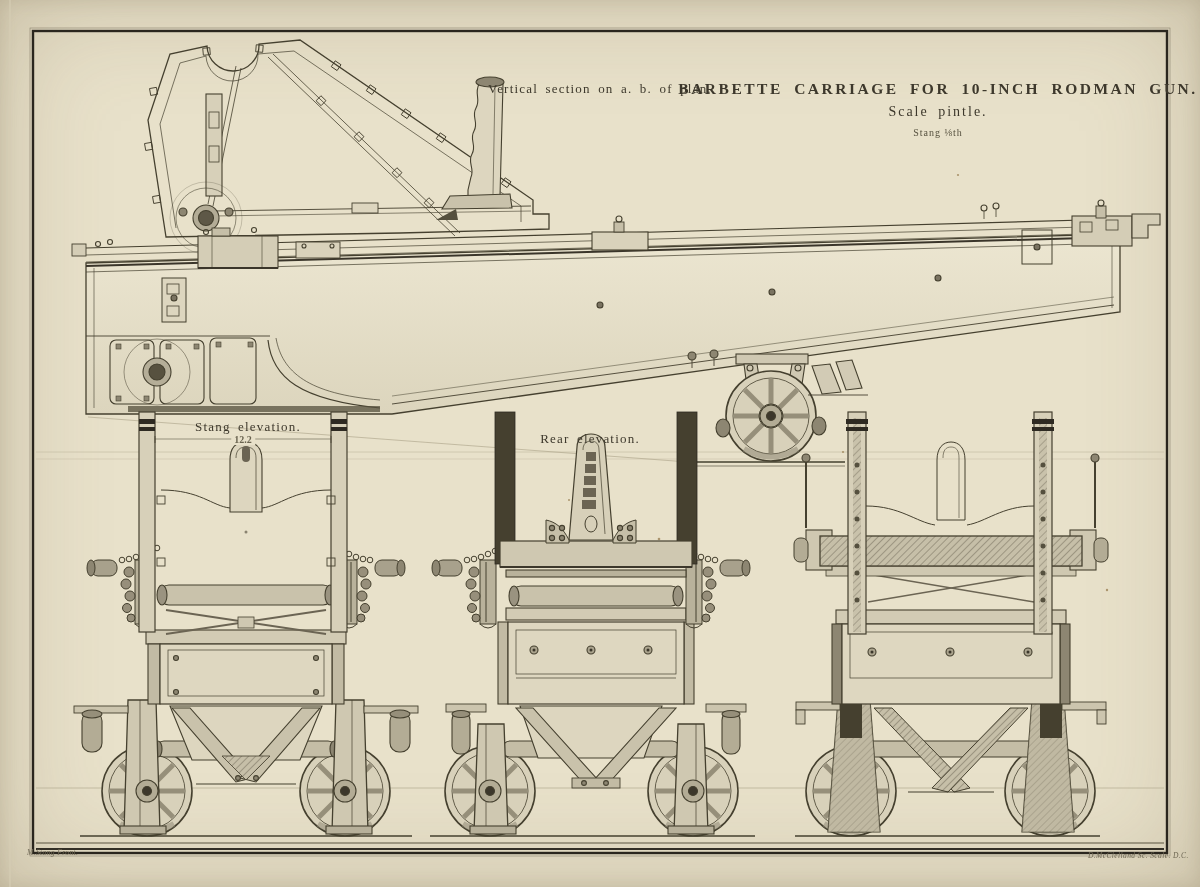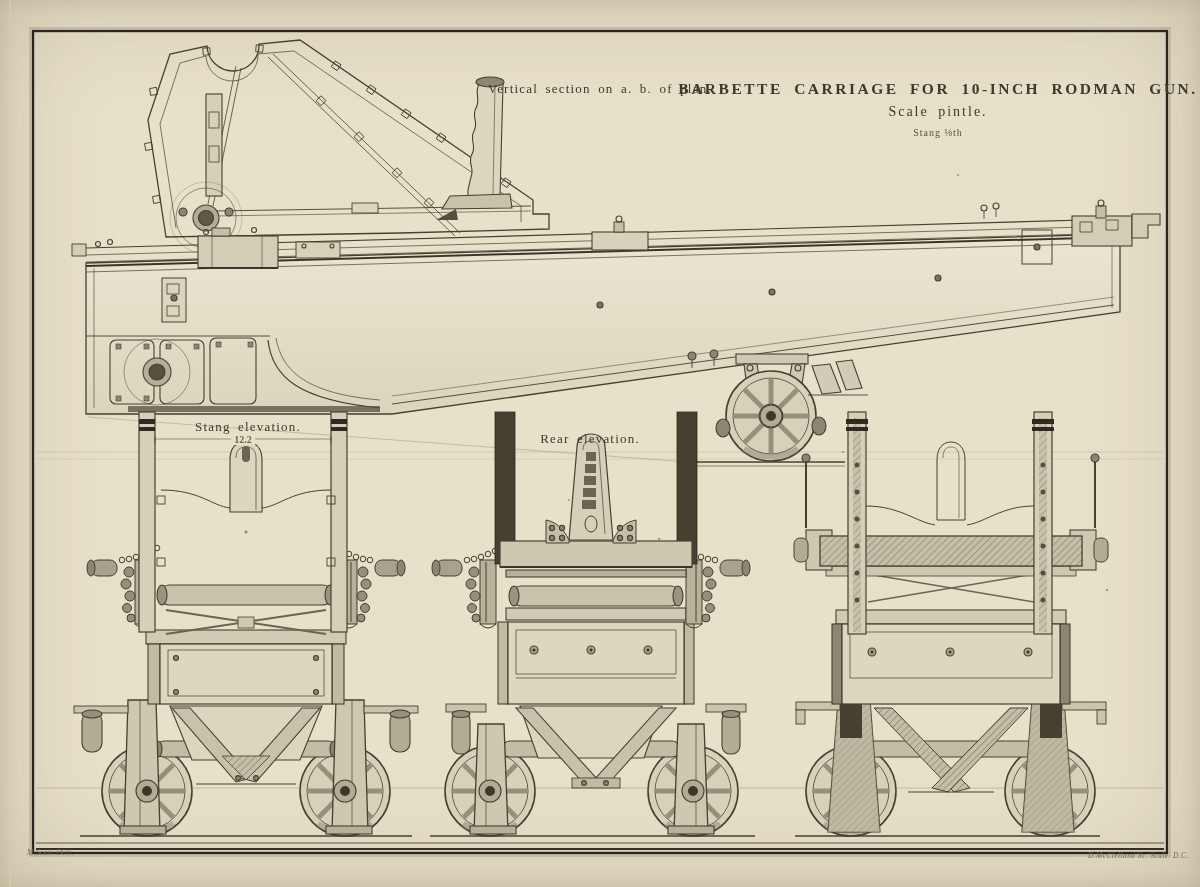--- a/index.html
+++ b/index.html
@@ -457,16 +457,16 @@
 </g>
 </svg>
 
 <div class="lbl title ctr" style="left:938px;top:80px;">BARBETTE CARRIAGE FOR 10-INCH RODMAN GUN.</div>
 <div class="lbl subtitle ctr" style="left:938px;top:104px;">Scale pintle.</div>
 <div class="lbl scale ctr" style="left:938px;top:127px;">Stang ⅛th</div>
 <div class="lbl viewlbl" style="left:488px;top:81px;">Vertical section on a. b. of plan.</div>
 <div class="lbl viewlbl ctr" style="left:248px;top:419px;">Stang elevation.</div>
 <div class="lbl dim ctr" style="left:243px;top:434px;">12.2</div>
 <div class="lbl viewlbl ctr" style="left:590px;top:419px;margin-top:12px;">Rear elevation.</div>
-<div class="lbl credit" style="left:27px;top:848px;">M.Scale Dels.</div>
+<div class="lbl credit" style="left:27px;top:848px;">M.Stang Front.</div>
 <div class="lbl credit" style="left:1088px;top:851px;">D.McClelland Sc. Scale. D.C.</div>
 
 </div>
 
 </body></html>

